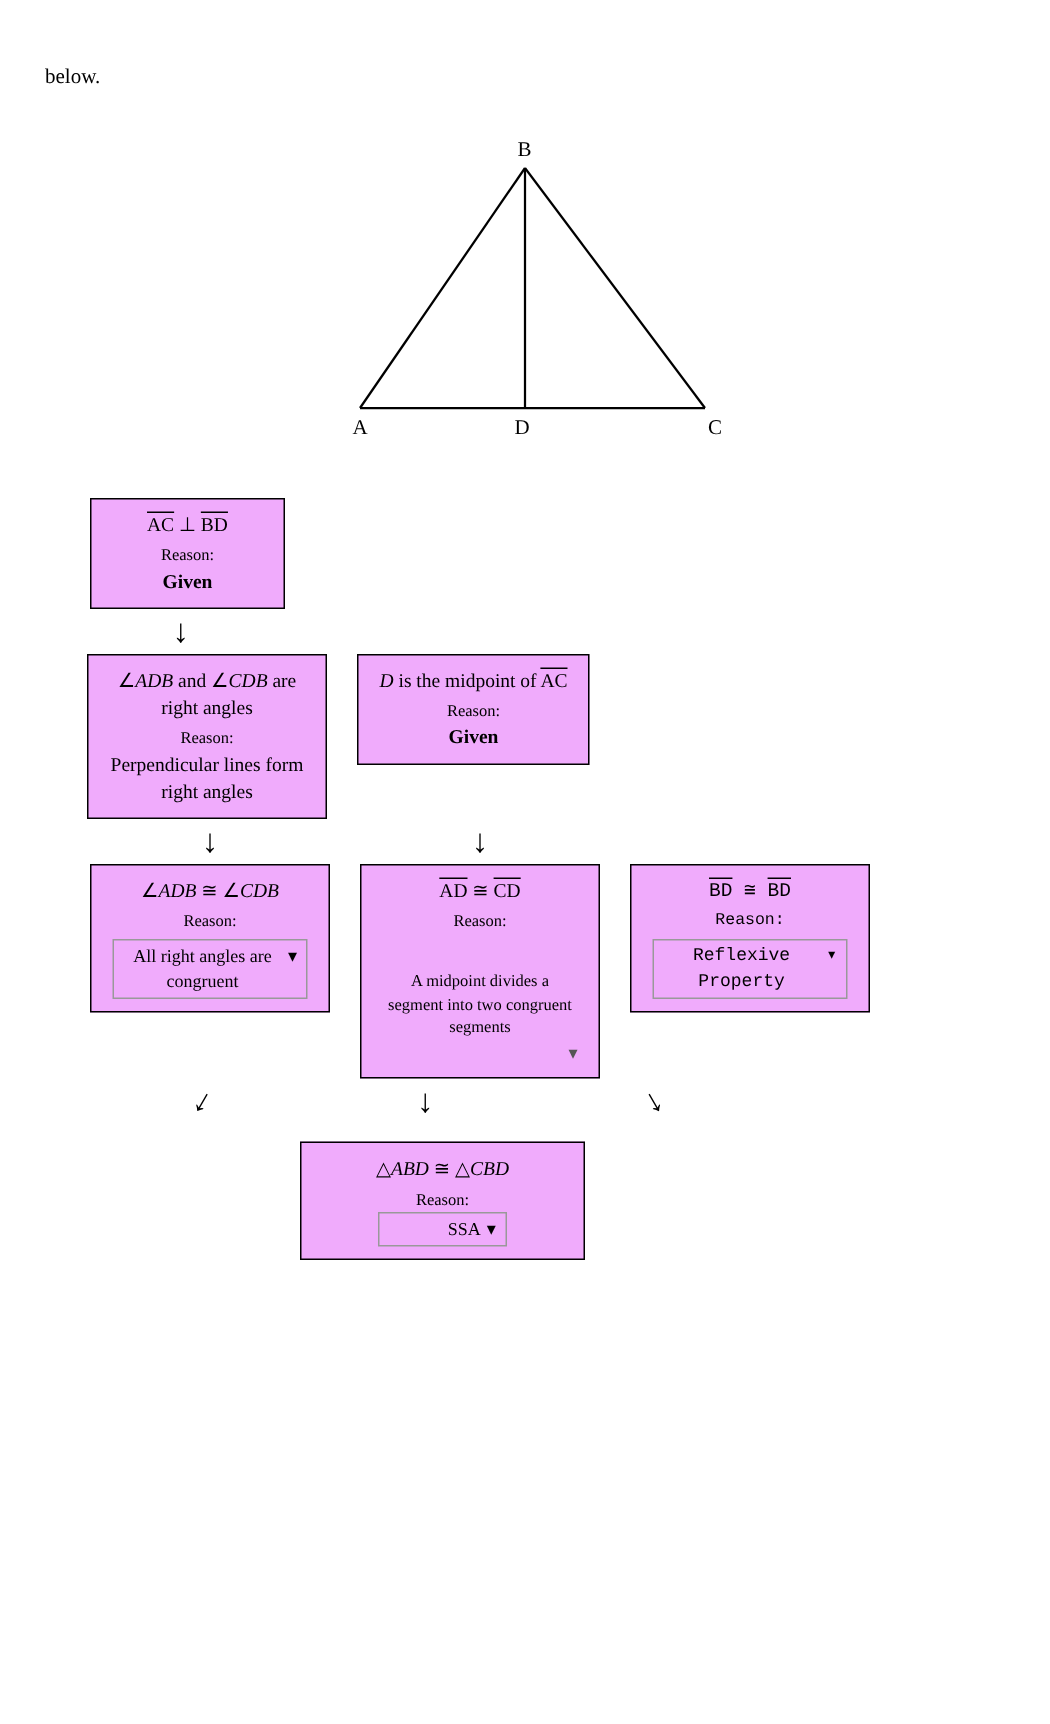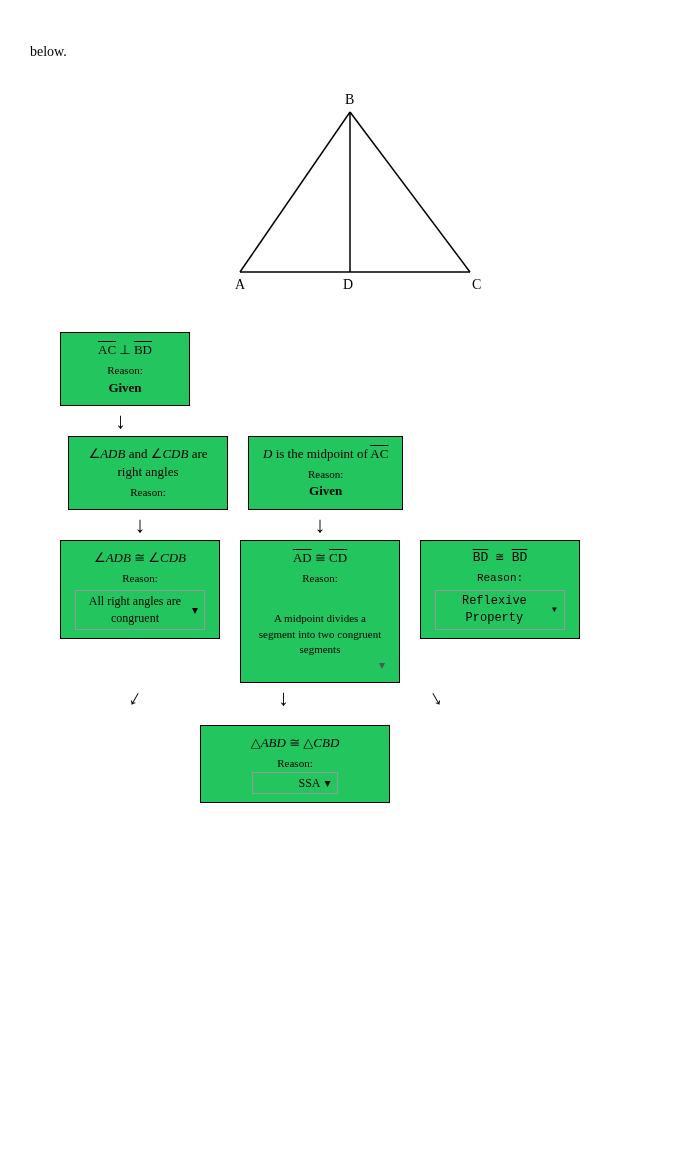--- a/index.html
+++ b/index.html
@@ -25,21 +25,21 @@
     .diagram-container {
       display: flex;
       justify-content: center;
       margin-bottom: 30px;
     }
 
     .proof-box {
       border: 1.5px solid #000;
       padding: 8px 14px;
       text-align: center;
-      background: #22c55e;
+      background: #f0abfc;
       min-width: 130px;
       max-width: 160px;
       font-size: 13px;
       line-height: 1.4;
     }
 
     .proof-box .reason-label {
       font-size: 11px;
       color: #000;
       margin-top: 4px;
@@ -49,21 +49,20 @@
       font-size: 13px;
       font-weight: bold;
     }
 
     .proof-box .dropdown-value {
       font-size: 12px;
       border: 1px solid #999;
       padding: 2px 6px;
       margin-top: 4px;
       display: inline-flex;
-      align-items: center;
       gap: 4px;
       cursor: pointer;
     }
 
     .arrow-down {
       display: flex;
       justify-content: center;
       font-size: 22px;
       line-height: 1;
       margin: 4px 0;
@@ -105,25 +104,26 @@
   <div class="col" style="align-items:flex-start; margin-left: 10px;">
     <div class="proof-box">
       <div><span class="overline">AC</span> ⊥ <span class="overline">BD</span></div>
       <div class="reason-label">Reason:</div>
       <div class="reason-value">Given</div>
     </div>
 
     <div style="margin-left: 55px;" class="arrow-down">↓</div>
   </div>
 
-  <div style="display:flex; flex-direction:row; gap:20px; align-items:flex-start; margin-left: 18px;">
+  <div style="display:flex; flex-direction:row; gap:20px; align-items:flex-start; margin-left: 8px;">
 
     <div class="proof-box" style="min-width:150px; max-width:160px;">
       <div>∠<em>ADB</em> and ∠<em>CDB</em> are right angles</div>
       <div class="reason-label">Reason:</div>
+      <div style="font-size:13px;">Perpendicular lines form right angles</div>
     </div>
 
     <div class="proof-box" style="min-width:140px; max-width:160px;">
       <div><em>D</em> is the midpoint of <span class="overline">AC</span></div>
       <div class="reason-label">Reason:</div>
       <div class="reason-value">Given</div>
     </div>
   </div>
 
   <div style="display:flex; flex-direction:row; gap:20px; margin-left: 10px; margin-top: 0;">

